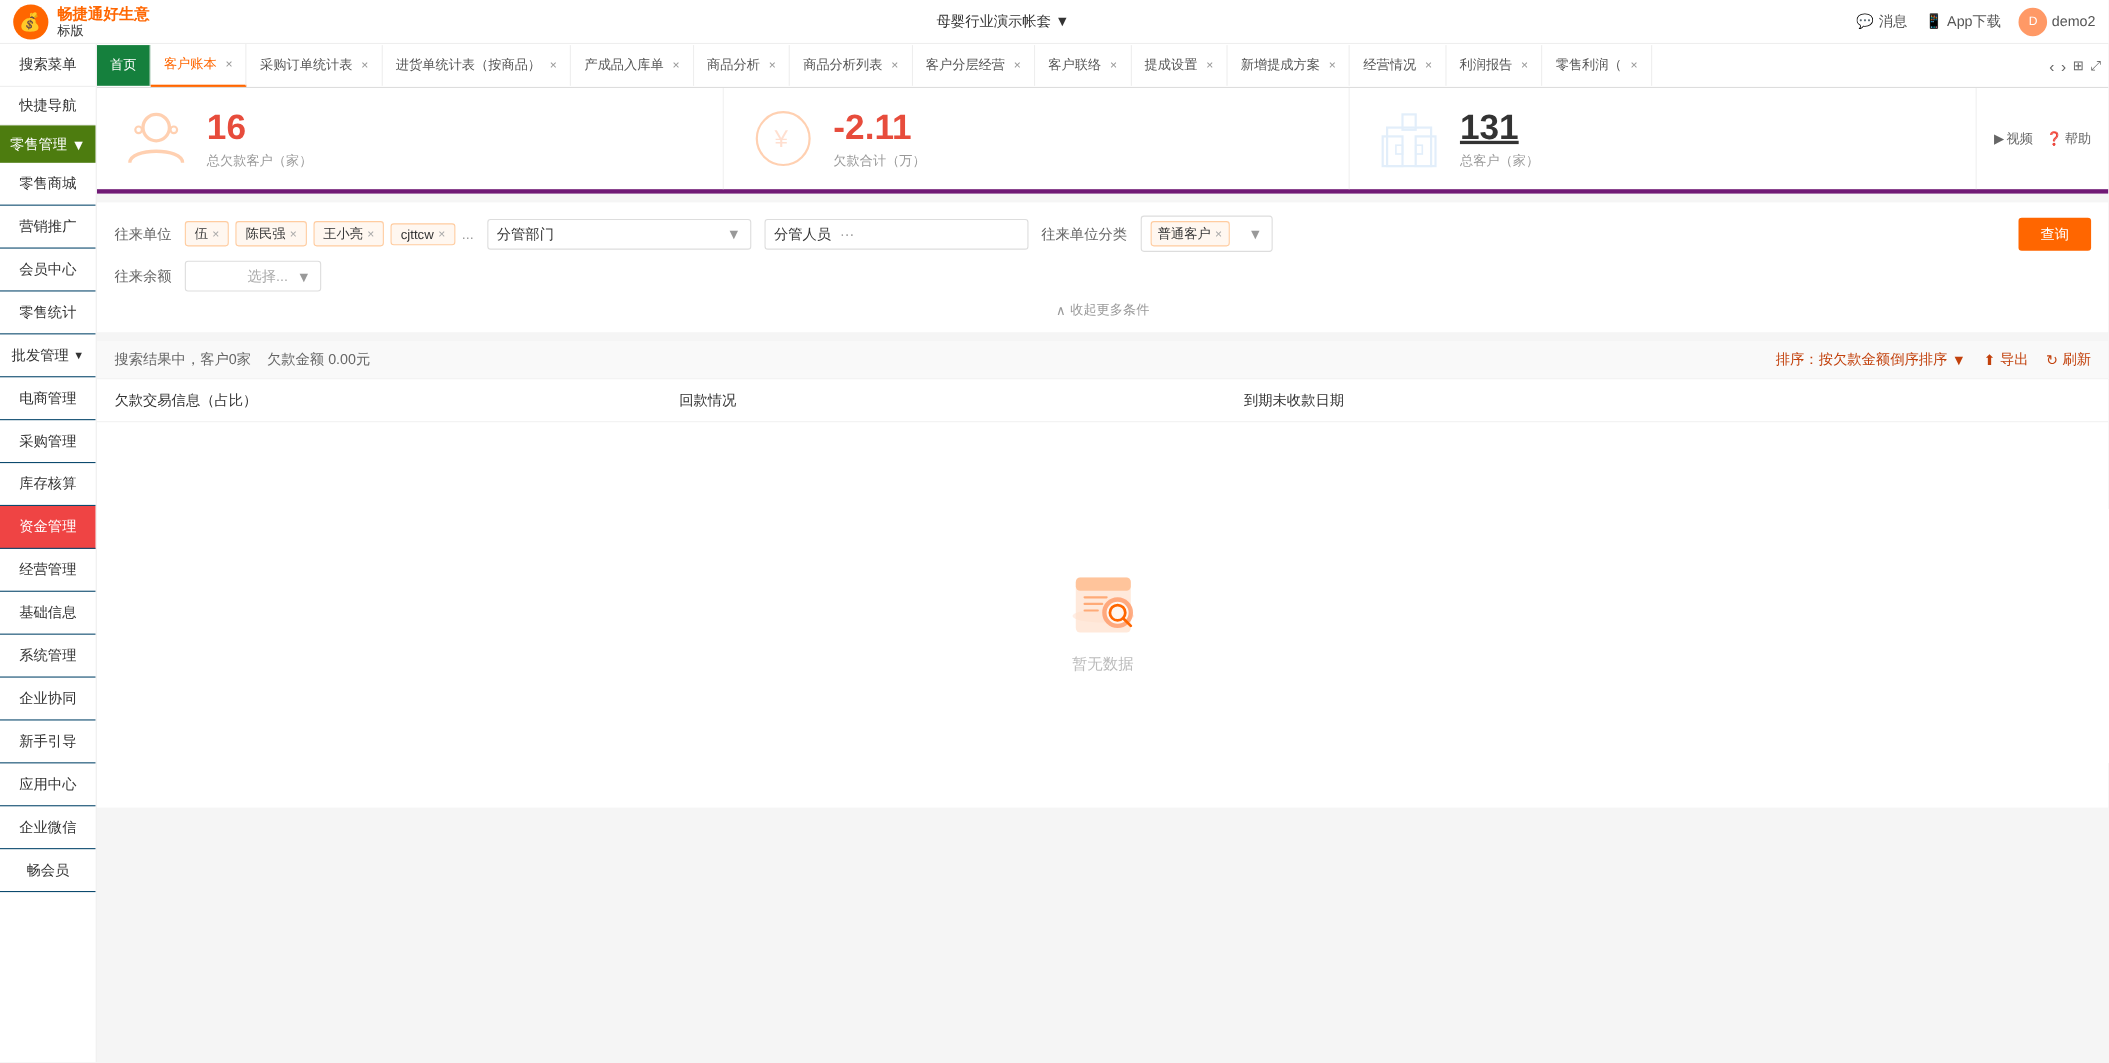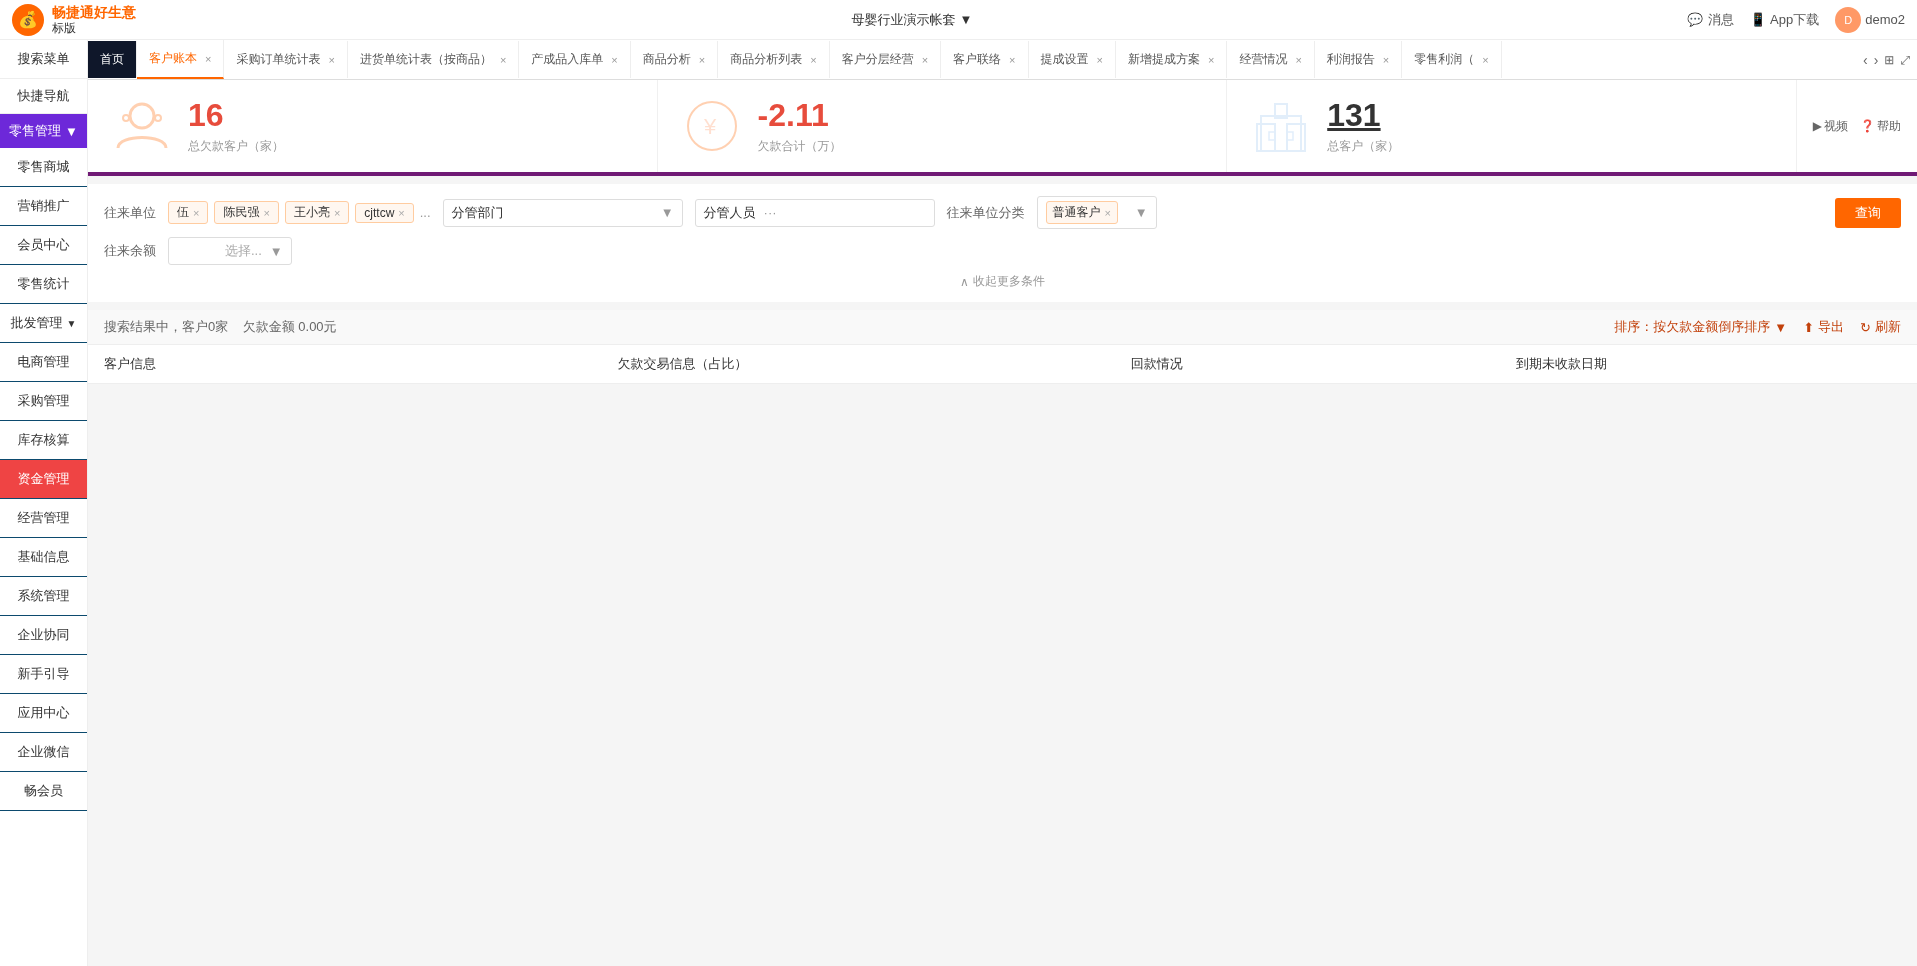--- a/index.html
+++ b/index.html
@@ -85,21 +85,21 @@
     }
     .sidebar-nav {
       padding: 8px 0;
       border-bottom: 1px solid #eee;
       text-align: center;
       font-size: 13px;
       color: #333;
       cursor: pointer;
     }
     .sidebar-group {
-      background: #6d28d9;
+      background: #4d7c0f;
       color: #fff;
       padding: 8px 4px;
       text-align: center;
       font-size: 13px;
       cursor: pointer;
       display: flex;
       align-items: center;
       justify-content: center;
       gap: 4px;
     }
@@ -141,21 +141,21 @@
       display: flex;
       align-items: center;
       gap: 4px;
       flex-shrink: 0;
     }
     .tab.active {
       background: #fff;
       color: #ff6600;
       border-bottom: 2px solid #ff6600;
     }
-    .tab.home { background: #0f172a; color: #fff; align-items: flex-end; }
+    .tab.home { background: #15803d; color: #fff; align-items: flex-end; }
     .tab-close { font-size: 11px; color: #999; cursor: pointer; margin-left: 4px; }
     .tab-arrows {
       display: flex;
       align-items: center;
       margin-left: auto;
       padding: 0 4px;
     }
     .tab-arrows span { cursor: pointer; font-size: 14px; color: #666; padding: 0 3px; }
 
     
@@ -623,22 +623,41 @@
           </span>
           <span>
             <span>↻</span>
             <span>刷新</span>
           </span>
         </div>
       </div>
 
       <div class="data-table">
         <div class="table-header">
-          <div>客户信息</div>
           <div>欠款交易信息（占比）</div>
           <div>回款情况</div>
           <div>到期未收款日期</div>
         </div>
+        <div class="table-body">
+          <div class="no-data-illustration">
+
+            <svg width="90" height="90" viewBox="0 0 90 90">
+
+              <ellipse cx="45" cy="55" rx="28" ry="6" fill="#ffddcc" opacity="0.5"></ellipse>
+              <rect x="20" y="20" width="50" height="50" rx="4" fill="#ffe0cc" opacity="0.7"></rect>
+              <rect x="20" y="20" width="50" height="12" rx="4" fill="#ffb380" opacity="0.7"></rect>
+              <circle cx="58" cy="52" r="14" fill="#ff9966" opacity="0.8"></circle>
+              <circle cx="58" cy="52" r="10" fill="#fff" opacity="0.9"></circle>
+              <circle cx="58" cy="52" r="7" fill="none" stroke="#ff6600" stroke-width="2.5"></circle>
+              <line x1="63" y1="57" x2="70" y2="64" stroke="#ff6600" stroke-width="2.5" stroke-linecap="round"></line>
+
+              <line x1="28" y1="38" x2="48" y2="38" stroke="#ffaa77" stroke-width="2" stroke-linecap="round"></line>
+              <line x1="28" y1="44" x2="44" y2="44" stroke="#ffaa77" stroke-width="2" stroke-linecap="round"></line>
+              <line x1="28" y1="50" x2="40" y2="50" stroke="#ffaa77" stroke-width="2" stroke-linecap="round"></line>
+            </svg>
+            <div class="empty-text">暂无数据</div>
+          </div>
+        </div>
       </div>
 
     </div>
   </div>
 </div>
 
 </body></html>

